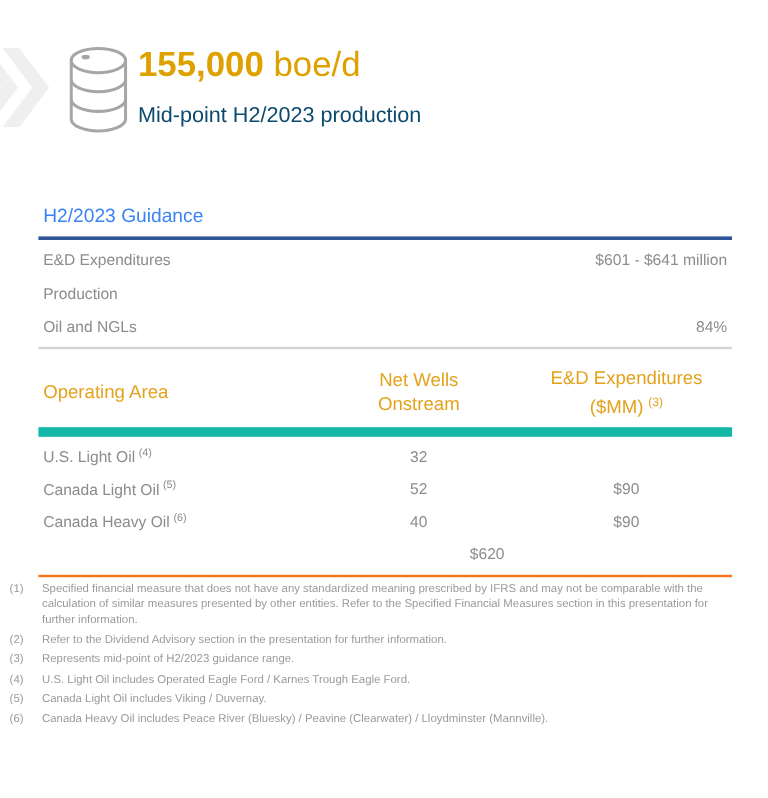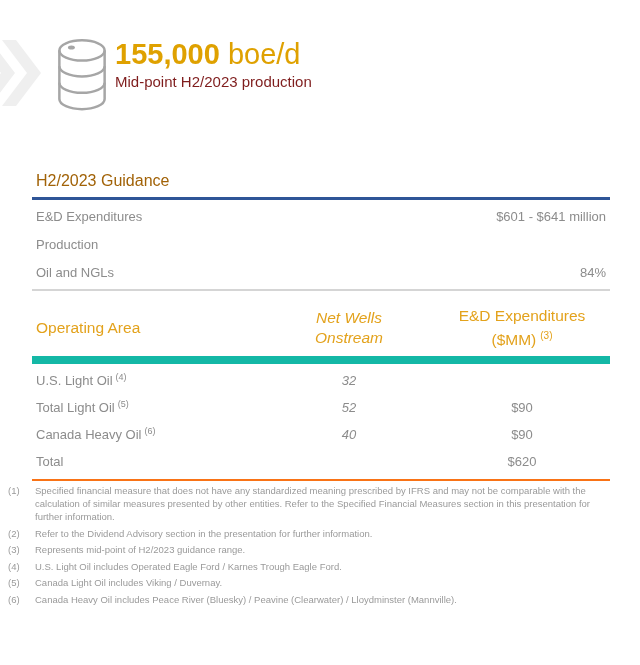--- a/index.html
+++ b/index.html
@@ -7,35 +7,35 @@
   .slide{position:relative;width:640px;height:665px;overflow:hidden;background:#fff;}
 
   
   .hero{position:absolute;top:36px;left:0;height:80px;width:619px;}
   .chevrons{position:absolute;left:0;top:4px;width:52px;height:66px;overflow:hidden;}
   .barrel{position:absolute;left:56px;top:0px;width:52px;height:78px;}
   .hero-text{position:absolute;left:115px;top:2px;}
   .hero-line1{font-size:29px;color:#DFA100;line-height:32px;white-space:pre;}
   .hero-value{font-weight:bold;}
   .hero-unit{font-weight:400;}
-  .hero-sub{font-size:15px;color:#7f1d1d;margin-top:3px;}
+  .hero-sub{font-size:18px;color:#0c4a6e;margin-top:16px;}
 
   
   .guidance{position:absolute;top:172px;left:32px;width:578px;}
-  .guidance-title{font-size:16px;color:#a16207;padding-left:4px;padding-bottom:7px;}
+  .guidance-title{font-size:16px;color:#3b82f6;padding-left:4px;padding-bottom:7px;}
   .guidance-head-rule{border-bottom:3px solid #2F5597;}
   .g-row{display:flex;justify-content:space-between;align-items:center;height:28px;font-size:13px;color:#8C8C8C;padding:0 4px 0 4px;}
   .g-row:first-of-type{margin-top:2px;}
   .guidance-body{border-bottom:2px solid #D5D5D5;padding-bottom:3px;}
 
   
   .optable{position:absolute;top:306px;left:32px;width:578px;}
   .op-head{display:flex;align-items:center;color:#E3A21C;font-size:15.5px;border-bottom:8px solid #14b8a6;padding-bottom:6px;min-height:44px;}
   .op-c1{flex:0 0 228px;text-align:left;padding-left:4px;}
-  .op-c2{flex:0 0 170px;text-align:center;line-height:20px;font-style:italic;}
+  .op-c2{flex:0 0 170px;text-align:center;line-height:20px;}
   .op-c3{flex:1;text-align:center;line-height:20px;}
   .op-row{display:flex;align-items:center;height:27px;font-size:13px;color:#8C8C8C;}
   .op-body{border-bottom:2px solid #f97316;padding:3px 0 4px 0;}
   sup.fn{font-size:9px;margin-left:3px;color:inherit;}
   sup.fn3{font-size:10px;margin-left:4px;}
 
   
   .footnotes{position:absolute;top:484px;left:8px;width:618px;}
   .fn-row{display:flex;margin-bottom:3.5px;}
   .fn-num{flex:0 0 27px;font-size:9.5px;color:#9A9A9A;line-height:13px;}
@@ -96,31 +96,30 @@
         <div>E&amp;D Expenditures</div>
         <div><span>($MM)</span><sup class="fn fn3">(3)</sup></div>
       </div>
     </div>
     <div class="op-body">
       <div class="op-row">
         <div class="op-c1"><span>U.S. Light Oil</span><sup class="fn">(4)</sup></div>
         <div class="op-c2">32</div>
       </div>
       <div class="op-row">
-        <div class="op-c1"><span>Total Light Oil</span><sup class="fn">(5)</sup></div>
+        <div class="op-c1"><span>Canada Light Oil</span><sup class="fn">(5)</sup></div>
         <div class="op-c2">52</div>
         <div class="op-c3">$90</div>
       </div>
       <div class="op-row">
         <div class="op-c1"><span>Canada Heavy Oil</span><sup class="fn">(6)</sup></div>
         <div class="op-c2">40</div>
         <div class="op-c3">$90</div>
       </div>
       <div class="op-row">
-        <div class="op-c1"><span>Total</span></div>
         <div class="op-c2"></div>
         <div class="op-c3">$620</div>
       </div>
     </div>
   </div>
 
   <div class="footnotes">
     <div class="fn-row">
       <div class="fn-num">(1)</div>
       <div class="fn-text">Specified financial measure that does not have any standardized meaning prescribed by IFRS and may not be comparable with the calculation of similar measures presented by other entities. Refer to the Specified Financial Measures section in this presentation for further information.</div>

